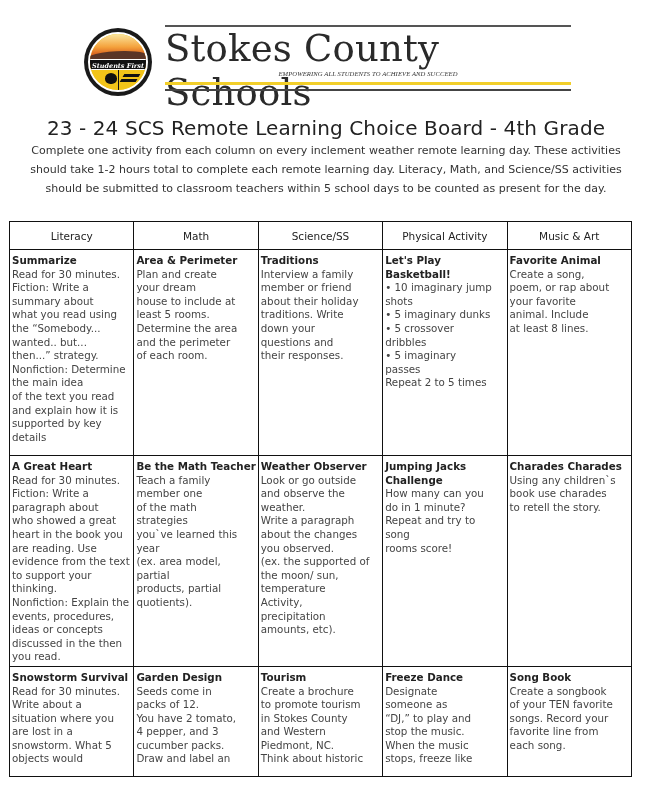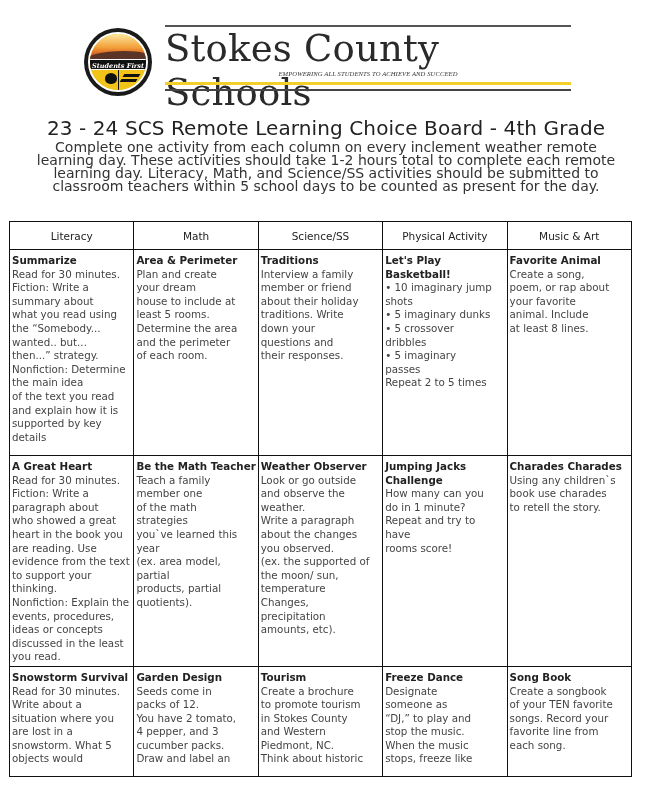--- a/index.html
+++ b/index.html
@@ -29,21 +29,21 @@
                  letter-spacing: 0.2px; line-height: 44px; }
   .brand-tagline { position: absolute; left: 165px; top: 70px; width: 406px; text-align: center;
                    font-family: "Liberation Serif", "DejaVu Serif", serif; font-style: italic; font-size: 6.6px;
                    color: #333; letter-spacing: 0.1px; }
   .gold-rule { position: absolute; left: 165px; top: 82px; width: 406px; height: 3px; background: #f2cf2a; }
   .bottom-rule { position: absolute; left: 165px; top: 89px; width: 406px; height: 2px; background: #444; }
 
   .doc-title { position: absolute; left: 0; top: 116px; width: 652px; text-align: center;
                font-size: 20px; color: #222; font-weight: normal; letter-spacing: 0.1px; }
   .doc-intro { position: absolute; left: 30px; top: 141px; width: 592px; text-align: center;
-               font-size: 14px; line-height: 13px; color: #333; }
+               font-size: 11px; line-height: 19px; color: #333; }
 
   
   .board { position: absolute; left: 9px; top: 221px; width: 623px; border-collapse: collapse; table-layout: fixed; }
   .board th, .board td { border: 1.3px solid #111; vertical-align: top; }
   .board th { height: 27px; font-size: 10.5px; font-weight: normal; color: #222; text-align: center; vertical-align: middle; padding: 0; margin-top: 11px; }
   .board td { padding: 4px 2px 2px 2px; font-size: 10.3px; line-height: 13.6px; color: #444; overflow: hidden; }
   .board tr.r1 td { height: 199px; }
   .board tr.r2 td { height: 202px; }
   .board tr.r3 td { height: 103px; }
   .act-title { display: block; font-weight: bold; color: #222; }
@@ -156,21 +156,21 @@
           <span class="act-line">paragraph about</span>
           <span class="act-line">who showed a great</span>
           <span class="act-line">heart in the book you</span>
           <span class="act-line">are reading. Use</span>
           <span class="act-line">evidence from the text</span>
           <span class="act-line">to support your</span>
           <span class="act-line">thinking.</span>
           <span class="act-line">Nonfiction: Explain the</span>
           <span class="act-line">events, procedures,</span>
           <span class="act-line">ideas or concepts</span>
-          <span class="act-line">discussed in the least</span>
+          <span class="act-line">discussed in the then</span>
           <span class="act-line">you read.</span>
         </td>
         <td>
           <span class="act-title">Be the Math Teacher</span>
           <span class="act-line">Teach a family</span>
           <span class="act-line">member one</span>
           <span class="act-line">of the math</span>
           <span class="act-line">strategies</span>
           <span class="act-line">you`ve learned this</span>
           <span class="act-line">year</span>
@@ -183,30 +183,30 @@
           <span class="act-title">Weather Observer</span>
           <span class="act-line">Look or go outside</span>
           <span class="act-line">and observe the</span>
           <span class="act-line">weather.</span>
           <span class="act-line">Write a paragraph</span>
           <span class="act-line">about the changes</span>
           <span class="act-line">you observed.</span>
           <span class="act-line">(ex. the supported of</span>
           <span class="act-line">the moon/ sun,</span>
           <span class="act-line">temperature</span>
-          <span class="act-line">Changes,</span>
+          <span class="act-line">Activity,</span>
           <span class="act-line">precipitation</span>
           <span class="act-line">amounts, etc).</span>
         </td>
         <td>
           <span class="act-title">Jumping Jacks Challenge</span>
           <span class="act-line">How many can you</span>
           <span class="act-line">do in 1 minute?</span>
           <span class="act-line">Repeat and try to</span>
-          <span class="act-line">have</span>
+          <span class="act-line">song</span>
           <span class="act-line">rooms score!</span>
         </td>
         <td>
           <span class="act-title">Charades Charades</span>
           <span class="act-line">Using any children`s</span>
           <span class="act-line">book use charades</span>
           <span class="act-line">to retell the story.</span>
         </td>
       </tr>
     <tr class="r3">

